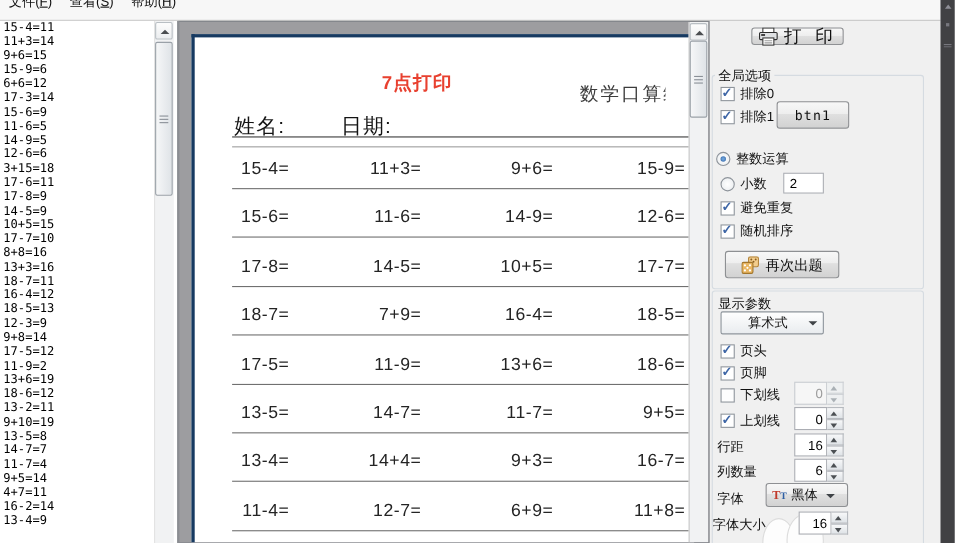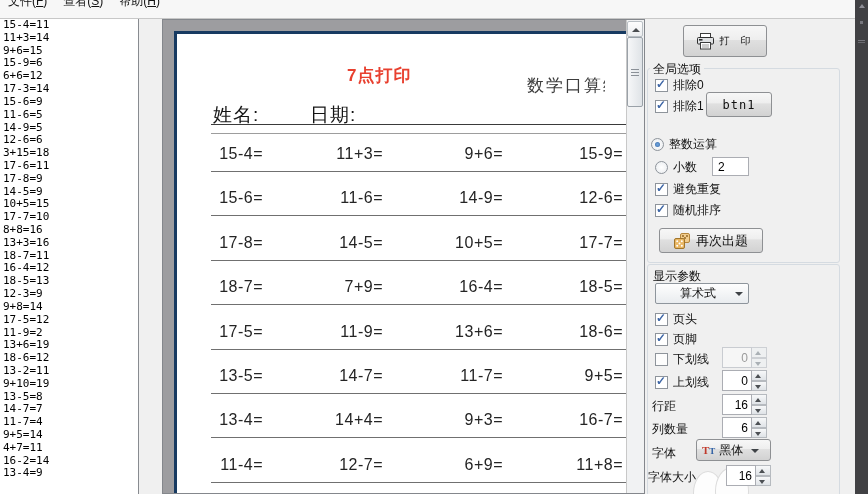--- a/index.html
+++ b/index.html
@@ -3,21 +3,21 @@
 <meta charset="utf-8">
 <style>
   html,body{margin:0;padding:0;}
   body{width:868px;height:494px;overflow:hidden;background:#2f2f31;}
   .win{position:relative;width:868px;height:494px;background:#f0f0f0;font-family:"Liberation Sans",sans-serif;overflow:hidden;}
   
   .menubar{position:absolute;left:0;top:0;width:855px;height:19px;background:#f7f7f7;display:flex;align-items:center;font-size:12px;color:#101010;border-bottom:1px solid #c8c8c8;box-sizing:border-box;}
   .menu-item{padding:1px 8px 16px 8px;cursor:default;}
   .menu-item u{text-decoration:underline;}
   
-  .listbox{position:absolute;left:0;top:19px;width:139px;height:475px;background:#ffffff;border-right:1px solid #888b90;box-sizing:border-box;overflow:hidden;}
+  .listbox{position:absolute;left:0;top:19px;width:162px;height:475px;background:#ffffff;border-right:1px solid #888b90;box-sizing:border-box;overflow:hidden;}
   .eq-item{font-family:"DejaVu Sans Mono",monospace;font-size:11px;line-height:12.82px;padding-left:3px;color:#000;white-space:nowrap;}
   
   .vscroll{position:absolute;width:17px;background:#f1f2f3;border-left:1px solid #e3e3e3;}
   .sb-btn{position:absolute;left:0;width:16px;height:16px;background:linear-gradient(#fdfdfd,#ebedef);border:1px solid #b9bfc4;border-radius:2px;box-sizing:border-box;}
   .sb-up-arrow{position:absolute;left:4px;top:6px;width:0;height:0;border-left:4px solid transparent;border-right:4px solid transparent;border-bottom:4px solid #4a4d50;}
   .sb-thumb{position:absolute;left:0;width:16px;background:linear-gradient(to right,#f6f7f8,#dfe3e7);border:1px solid #9aa1a8;border-radius:2px;box-sizing:border-box;}
   .sb-grip{position:absolute;left:3px;width:8px;height:1px;background:#8a9097;box-shadow:0 3px 0 #8a9097,0 6px 0 #8a9097;}
   
   .preview{position:absolute;left:162px;top:19px;width:483px;height:475px;background:#9d9da0;border:1px solid #84878c;box-sizing:border-box;overflow:hidden;}
   .page{position:absolute;left:11px;top:11px;width:457px;height:464px;background:#ffffff;border-left:3px solid #173a61;border-top:3px solid #173a61;box-sizing:border-box;}
@@ -146,21 +146,21 @@
           <span class="sb-up-arrow"></span>
         </div>
       <div class="sb-thumb" style="top:17px;height:70px;">
           <span class="sb-grip" style="top:31px;"></span>
         </div>
     </div>
   </div>
 
   <div class="rpanel">
 
-    <div class="btn abs" style="left:38px;top:6px;width:84px;height:32px;font-size:10px;letter-spacing:4px;">
+    <div class="btn abs" style="left:38px;top:6px;width:84px;height:16px;font-size:16px;letter-spacing:4px;">
       <svg width="19" height="17" viewBox="0 0 19 17" style="margin-right:5px;flex:0 0 19px;">
         <rect x="4.5" y="0.5" width="10" height="4.5" fill="#ffffff" stroke="#3c3c3c"></rect>
         <rect x="1.5" y="4.5" width="16" height="6.5" rx="1" fill="#dfe1e3" stroke="#2e2e2e"></rect>
         <rect x="3" y="6" width="3.5" height="1.6" fill="#2e2e2e"></rect>
         <rect x="4.5" y="9.5" width="10" height="6.5" fill="#ffffff" stroke="#3c3c3c"></rect>
         <line x1="6" y1="12" x2="13" y2="12" stroke="#9a9a9a"></line>
         <line x1="6" y1="14" x2="13" y2="14" stroke="#9a9a9a"></line>
       </svg>
       <span>打 印</span>
     </div>

